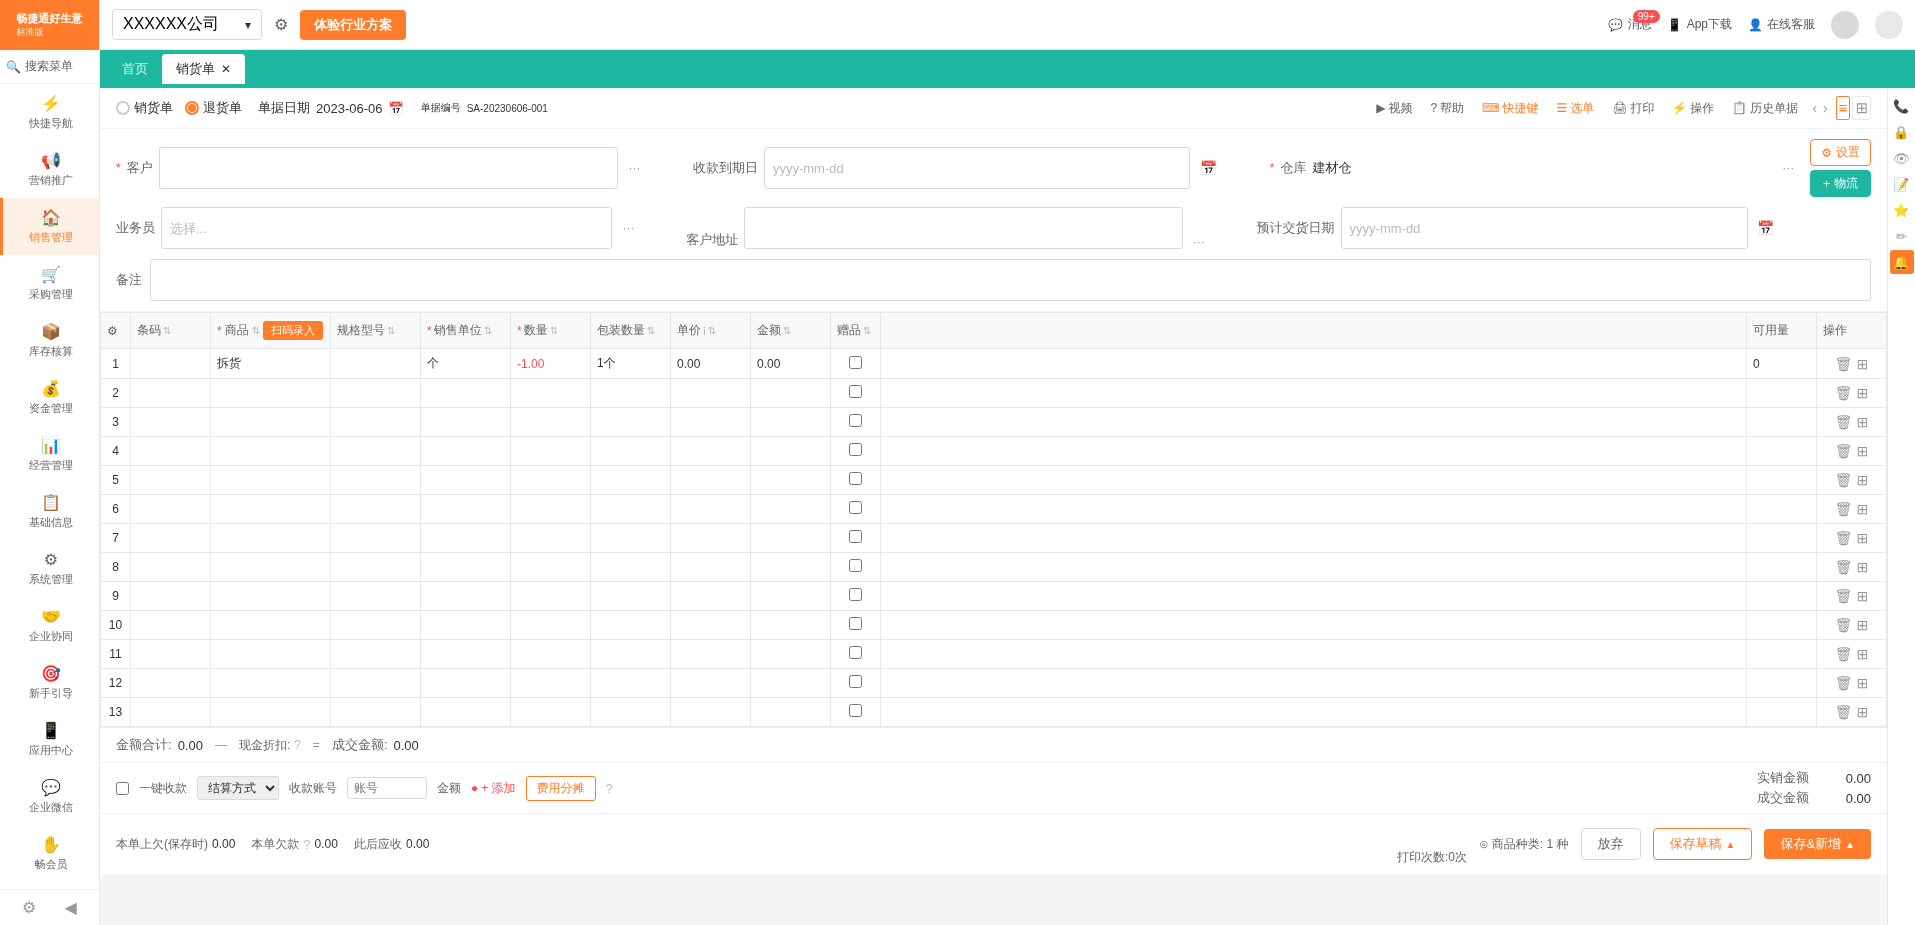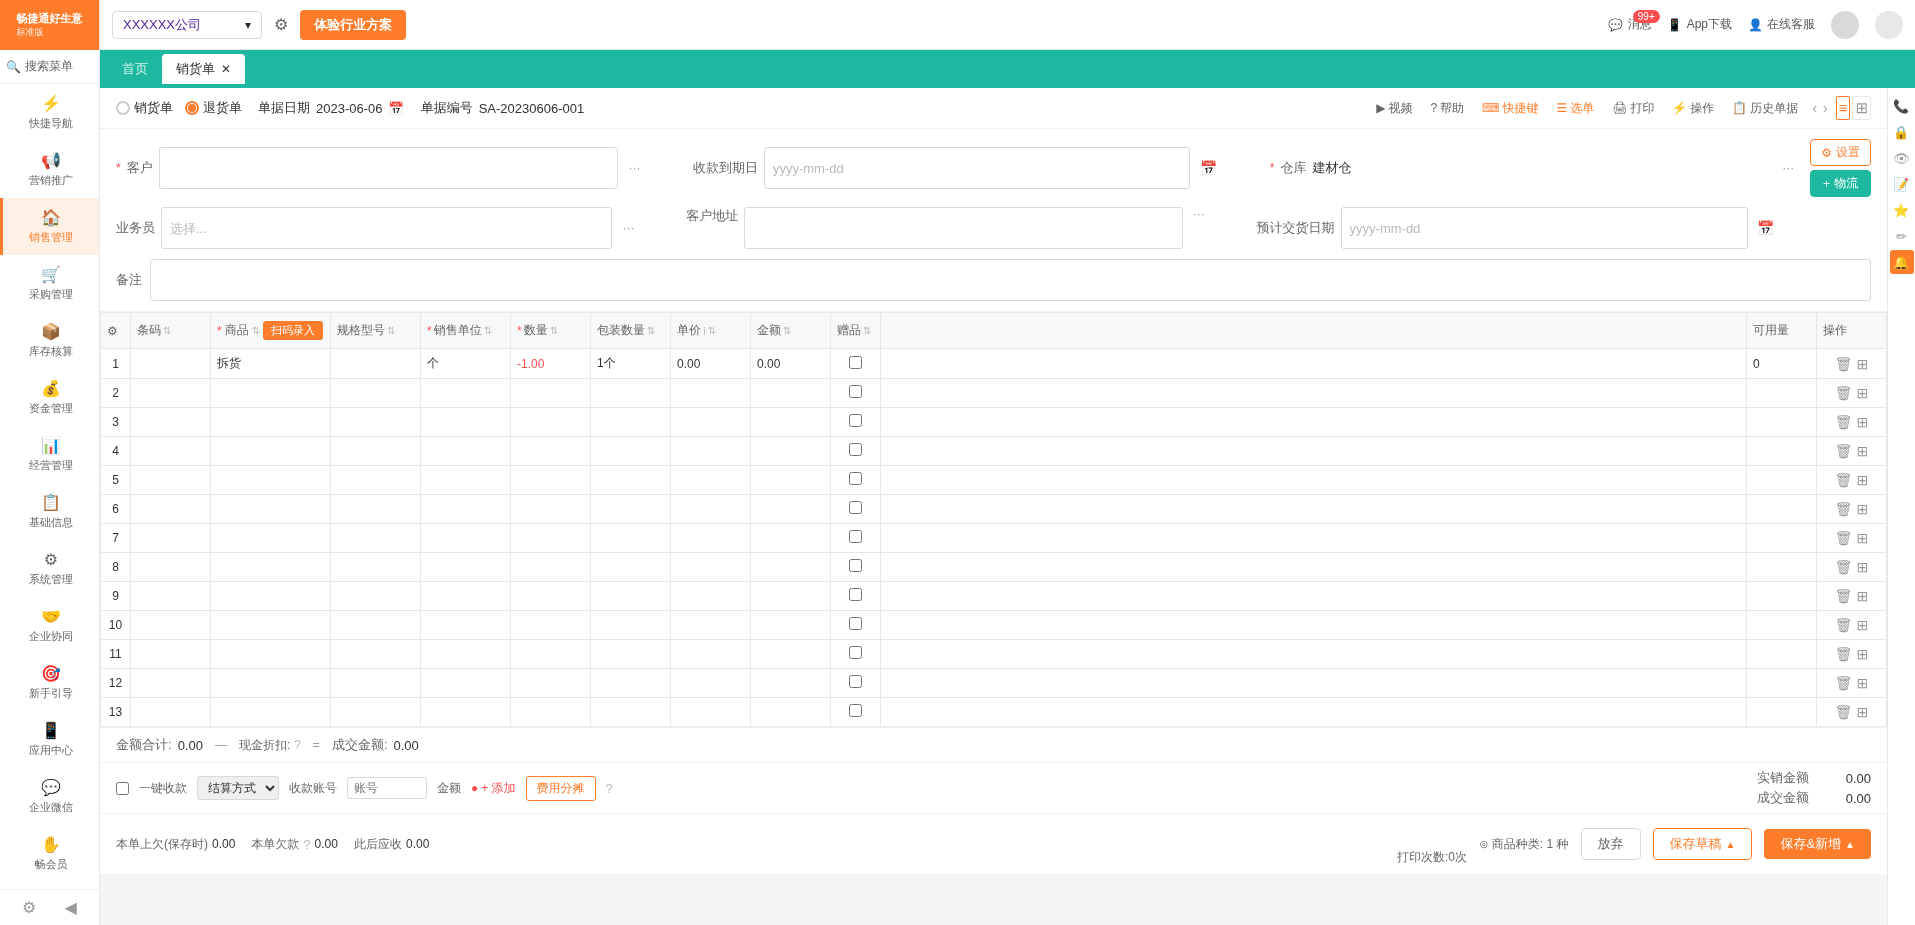--- a/index.html
+++ b/index.html
@@ -36,21 +36,21 @@
     
     .header {
       position: fixed; left: 100px; top: 0; right: 0; height: 50px;
       background: #fff; display: flex; align-items: center; border-bottom: 1px solid #e8e8e8;
       z-index: 99; padding: 0 12px; gap: 8px;
     }
     .header-company-selector {
       display: flex; align-items: center; gap: 6px; border: 1px solid #d9d9d9;
       border-radius: 4px; padding: 4px 10px; cursor: pointer; min-width: 150px;
     }
-    .header-company-name { font-size: 13px; color: #4c1d95; flex: 1; }
+    .header-company-name { font-size: 16px; color: #000000; flex: 1; }
     .header-config-btn { cursor: pointer; color: #666; font-size: 16px; padding: 4px; }
     .header-trial-btn {
       background: #ff7c2a; color: #fff; border: none; border-radius: 4px;
       padding: 6px 14px; cursor: pointer; font-size: 13px; font-weight: bold;
     }
     .header-right { margin-left: auto; display: flex; align-items: center; gap: 16px; }
     .header-right-item { display: flex; align-items: center; gap: 4px; cursor: pointer; color: #555; font-size: 12px; position: relative; }
     .badge { background: #ff4d4f; color: #fff; border-radius: 10px; padding: 1px 5px; font-size: 10px; position: absolute; top: -6px; right: -8px; }
     .avatar { width: 28px; height: 28px; background: #d9d9d9; border-radius: 50%; }
 
@@ -74,21 +74,21 @@
     .radio-group { display: flex; align-items: center; gap: 12px; }
     .radio-item { display: flex; align-items: center; gap: 4px; cursor: pointer; font-size: 13px; }
     .radio-circle {
       width: 14px; height: 14px; border-radius: 50%; border: 2px solid #ccc;
       display: flex; align-items: center; justify-content: center;
     }
     .radio-circle.checked { border-color: #ff7c2a; }
     .radio-inner { width: 8px; height: 8px; border-radius: 50%; background: #ff7c2a; }
     .date-field { display: flex; align-items: center; gap: 6px; font-size: 13px; }
     .date-value { color: #333; font-weight: 500; }
-    .order-num { display: flex; align-items: center; gap: 6px; font-size: 13px; }
+    .order-num { display: flex; align-items: center; gap: 6px; font-size: 10px; }
     .toolbar-btn { display: flex; align-items: center; gap: 3px; cursor: pointer; color: #666; font-size: 12px; padding: 3px 6px; border-radius: 3px; }
     .toolbar-btn.orange { color: #ff7c2a; }
     .field-dots { color: #999; cursor: pointer; margin-left: 4px; }
     .field-calendar { color: #999; cursor: pointer; font-size: 14px; margin-left: 4px; }
     .action-btn-sm {
       border: 1px solid #d9d9d9; border-radius: 4px; padding: 4px 10px; cursor: pointer;
       font-size: 12px; display: flex; align-items: center; gap: 4px; white-space: nowrap;
       background: #fff; justify-content: center;
     }
     .action-btn-sm.orange { color: #ff7c2a; border-color: #ff7c2a; }
@@ -427,21 +427,21 @@
       </div>
       <div style="display:flex; gap:0; margin-bottom:10px;">
 
         <div style="display:flex; align-items:center; gap:6px; flex:1;">
           <span style="color:#666; font-size:13px;">业务员</span>
           <input class="form-cell-input" style="flex: 1 1 0%;" placeholder="选择...">
           <span class="field-dots">···</span>
         </div>
         <div style="flex:0.1;"></div>
 
-        <div style="display:flex; align-items:flex-start; gap:6px; flex:1;">
+        <div style="display:flex; align-items:flex-end; gap:6px; flex:1;">
           <span style="color:#666; font-size:13px;">客户地址</span>
           <input class="form-cell-input" style="flex: 1 1 0%;" placeholder="">
           <span class="field-dots">···</span>
         </div>
         <div style="flex:0.1;"></div>
 
         <div style="display:flex; align-items:center; gap:6px; flex:1;">
           <span style="color:#666; font-size:13px;">预计交货日期</span>
           <input class="form-cell-input" style="flex: 1 1 0%;" placeholder="yyyy-mm-dd">
           <span class="field-calendar">📅</span>

